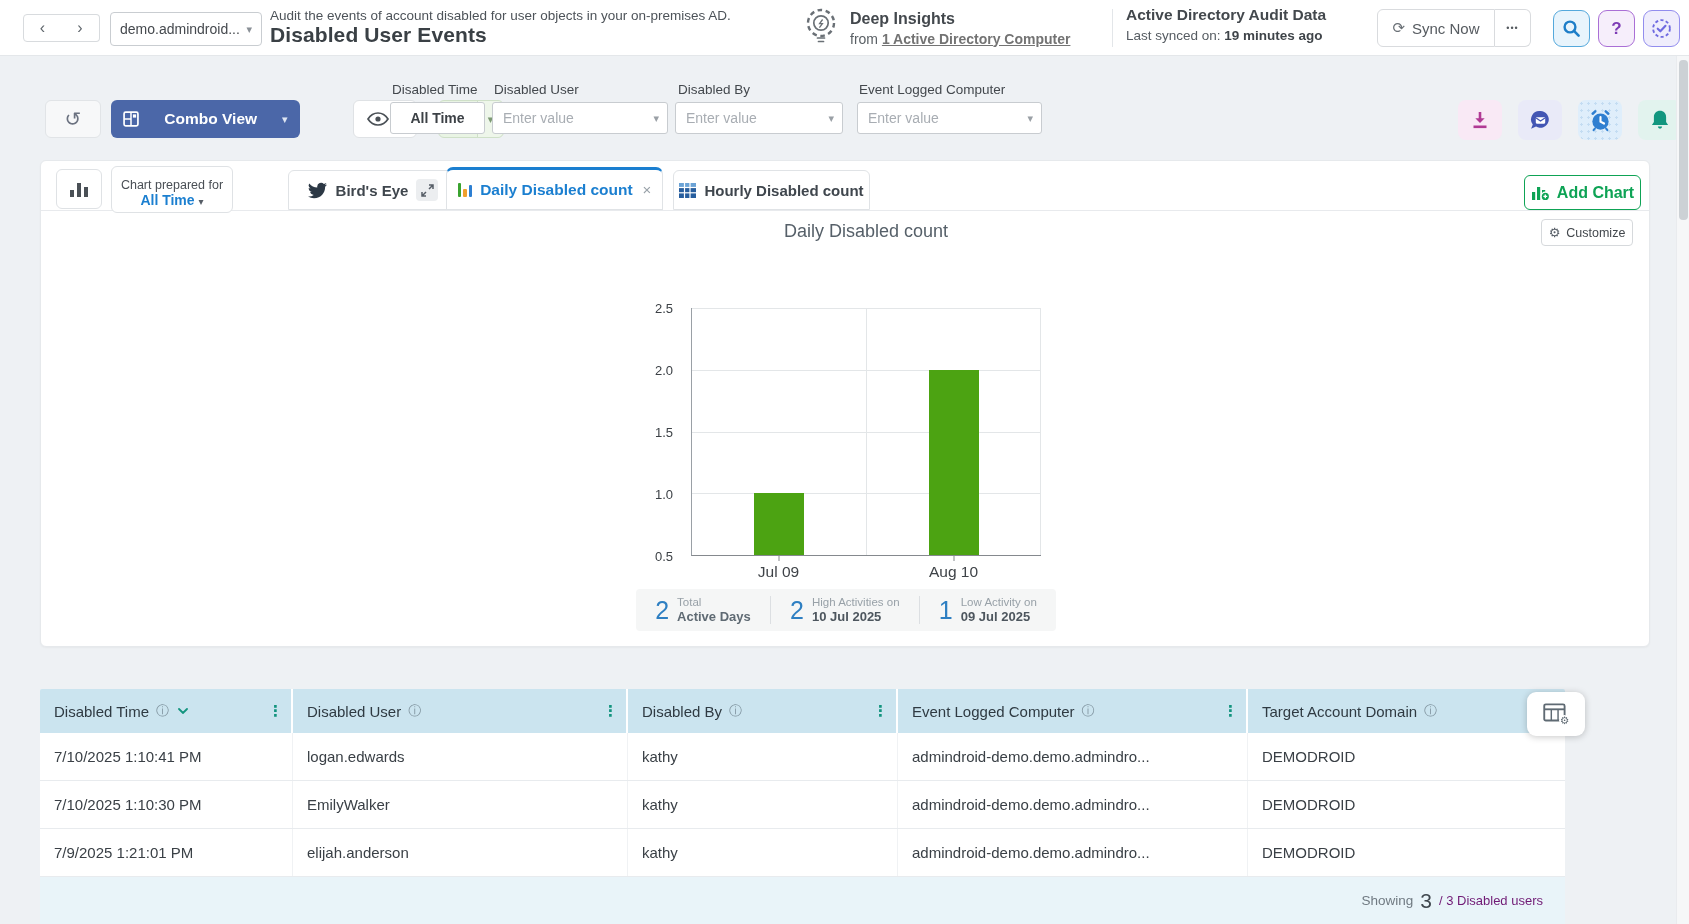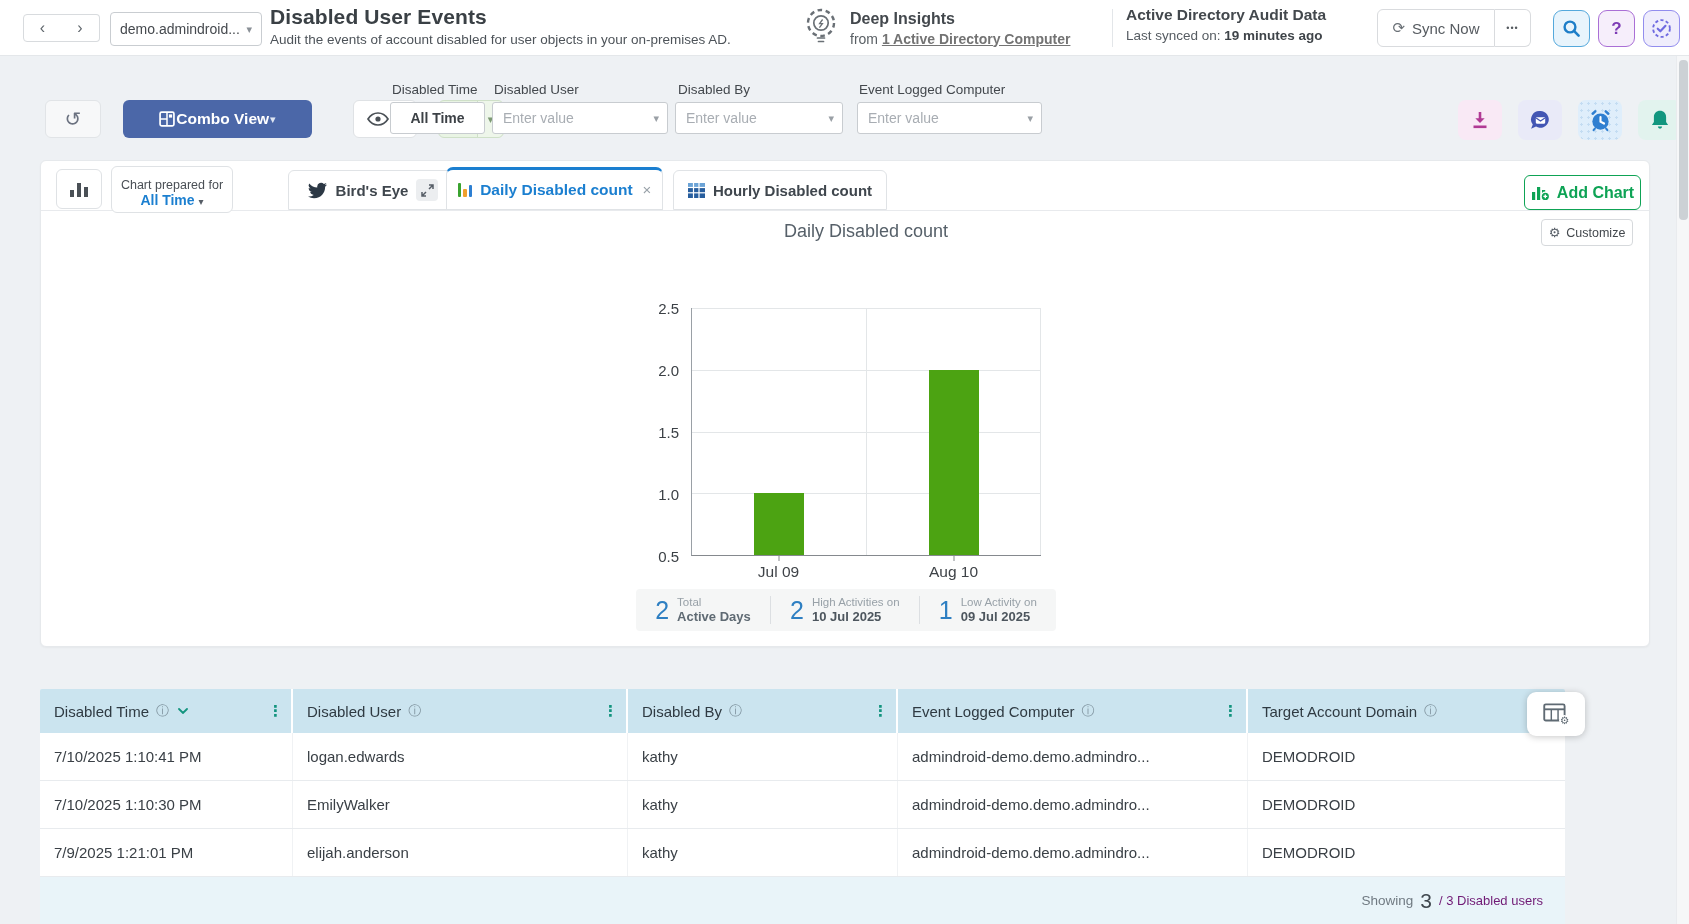--- a/index.html
+++ b/index.html
@@ -35,21 +35,21 @@
 #sync-btn .ic{font-size:15px;color:#6a7076}
 #more-btn{width:36px;height:38px;border:1px solid #d9dbde;border-left:none;border-radius:0 6px 6px 0;background:#fff;color:#565b60;font-size:9px;letter-spacing:1px}
 .hicon{position:absolute;top:10px;width:37px;height:37px;border-radius:9px;display:flex;align-items:center;justify-content:center}
 #btn-search{left:1553px;background:#e8f4fc;border:1.5px solid #55a9dc}
 #btn-help{left:1598px;background:#f6eefb;border:1.5px solid #aa6fd6;font-size:17px;font-weight:700;color:#7d3bb5}
 #btn-hist{left:1643px;background:#efedfc;border:1.5px solid #928dee}
 
 
 .tbtn{position:absolute;top:100px;height:38px;border-radius:6px;display:flex;align-items:center;justify-content:center}
 #btn-refresh{left:45px;width:56px;background:#f7f8f9;border:1px solid #e1e4e7;color:#6b7280;font-size:20px}
-#btn-combo{left:123px;width:189px;background:#4b67a8;gap:1px}
+#btn-combo{left:111px;width:189px;background:#4b67a8;gap:25px}
 #btn-combo .lb{color:#fff;font-size:15.5px;font-weight:600}
 #btn-combo .car{color:#dfe6f3;font-size:11px}
 #btn-eye{left:353px;width:64px;background:#fff;border:1px solid #dfe2e5;gap:8px}
 #btn-eye .car{color:#8a9096;font-size:11px}
 #btn-filter{left:438px;width:66px;background:#e9f4e4;border:1px solid #cfe0c8;padding:0}
 #btn-filter .seg1{width:39px;height:100%;display:flex;align-items:center;justify-content:center;border-right:1px solid #cfe0c8}
 #btn-filter .seg2{width:25px;height:100%;display:flex;align-items:center;justify-content:center;color:#7d9a74;font-size:11px;background:#eef6ea;border-radius:0 6px 6px 0}
 .f-label{position:absolute;top:82px;font-size:13.5px;color:#43484d;white-space:nowrap}
 .f-box{position:absolute;top:102px;height:32px;background:#fff;border:1px solid #c8ccd0;border-radius:3px}
 #f-alltime{left:390px;width:95px;display:flex;align-items:center;justify-content:center;font-size:14px;font-weight:600;color:#3c4146}
@@ -69,29 +69,29 @@
 #ct-btn{position:absolute;left:15px;top:8px;width:46px;height:40px;background:#fff;border:1px solid #dfe2e5;border-radius:6px;display:flex;align-items:center;justify-content:center}
 #prepared{position:absolute;left:70px;top:5px;width:122px;height:47px;background:#fff;border:1px solid #dfe2e5;border-radius:6px;text-align:center;padding-top:6px;z-index:2}
 #prepared .l1{font-size:12.5px;color:#4a4f55}
 #prepared .l2{font-size:14px;font-weight:700;color:#1b7fd0;margin-top:0}
 #prepared .car{color:#565d66;font-size:10px;font-weight:400;margin-left:4px}
 .tab{position:absolute;top:9px;height:40px;background:#fff;border:1px solid #e0e3e6;border-radius:6px 6px 0 0;display:flex;align-items:center;justify-content:center;gap:8px;font-size:15px;font-weight:600;color:#3f464d}
 #tab-birds{left:247px;width:170px}
 #tab-birds .exp{width:22px;height:22px;background:#eceef0;border-radius:4px;display:flex;align-items:center;justify-content:center}
 #tab-daily{left:405px;width:217px;top:6px;height:43px;border-top:3px solid #1b7fd0;border-radius:7px 7px 0 0;color:#1b7fd0;font-size:15.5px;font-weight:700;z-index:3}
 #tab-daily .x{color:#98a1a8;font-size:15px;font-weight:400;margin-left:2px}
-#tab-hourly{left:632px;width:214px}
+#tab-hourly{left:632px;width:197px}
 .minibar{display:inline-flex;align-items:flex-end;gap:2px;height:15px}
 .minibar i{display:block;width:3.5px;border-radius:1px}
 #btn-addchart{position:absolute;left:1483px;top:14px;width:117px;height:35px;border:1.5px solid #0ea355;border-radius:6px;background:#fff;display:flex;align-items:center;justify-content:center;gap:7px;font-size:16px;font-weight:700;color:#0ea355}
 #btn-customize{position:absolute;left:1500px;top:58px;width:92px;height:27px;border:1px solid #d6d9dc;border-radius:4px;background:#fff;display:flex;align-items:center;justify-content:center;gap:6px;font-size:12.5px;color:#43484d}
 #btn-customize .g{font-size:13px;color:#565d66}
 #chart-title{position:absolute;left:650px;top:60px;width:350px;text-align:center;font-size:18px;color:#566069}
 #yaxis{position:absolute;left:578px;top:147px;width:62px;height:248px}
-.ylab{position:absolute;right:2px;transform:translateY(-50%);font-size:15px;color:#3c4146}
+.ylab{position:absolute;right:8px;transform:translateY(-50%);font-size:13px;color:#3c4146}
 #plot{position:absolute;left:650px;top:147px;width:350px;height:248px;border-left:1px solid #9aa0a6;border-bottom:1px solid #85898e}
 .gl-h{position:absolute;left:0;right:0;height:1px;background:#e3e6e8}
 .gl-v{position:absolute;top:0;bottom:0;width:1px;background:#e3e6e8}
 .bar{position:absolute;bottom:0;width:50px;transform:translateX(-50%)}
 .xtickmark{position:absolute;bottom:-6px;width:1px;height:6px;background:#85898e;transform:translateX(-50%)}
 #xaxis{position:absolute;left:650px;top:402px;width:350px;height:22px}
 .xlab{position:absolute;transform:translateX(-50%);font-size:15.5px;color:#3f4348;white-space:nowrap}
 #stats{position:absolute;left:595px;top:428px;width:420px;height:42px;background:#f5f6f6;border-radius:4px;display:flex;align-items:center;justify-content:space-evenly}
 .stat{display:flex;align-items:center;gap:8px}
 .stat .num{font-size:25px;color:#2e7fc2}
@@ -130,22 +130,22 @@
   <header id="hdr">
     <button class="navbtn" id="nav-back">‹</button>
     <button class="navbtn" id="nav-fwd">›</button>
 
     <div class="abs" id="scope">
       <span class="txt">demo.admindroid...</span>
       <span class="car">▾</span>
     </div>
 
     <div class="abs" id="titleblk">
+      <div id="page-sub">Audit the events of account disabled for user objects in your on-premises AD.</div>
       <div id="page-title">Disabled User Events</div>
-      <div id="page-sub">Audit the events of account disabled for user objects in your on-premises AD.</div>
     </div>
 
     <div class="abs" id="insights">
       <span>
         <svg width="44" height="46" viewBox="0 0 44 46">
           <circle cx="22" cy="18" r="13" fill="none" stroke="#6a7076" stroke-width="2.4" stroke-dasharray="4.6 3.6"></circle>
           <circle cx="22" cy="18" r="7.2" fill="none" stroke="#6a7076" stroke-width="1.7"></circle>
           <path d="M23.6 14.5 20.6 18.6h2.8l-3 4.1" fill="none" stroke="#6a7076" stroke-width="1.3"></path>
           <path d="M18.5 33h7M19.5 36.5h5" stroke="#6a7076" stroke-width="1.7" stroke-linecap="round"></path>
         </svg>

